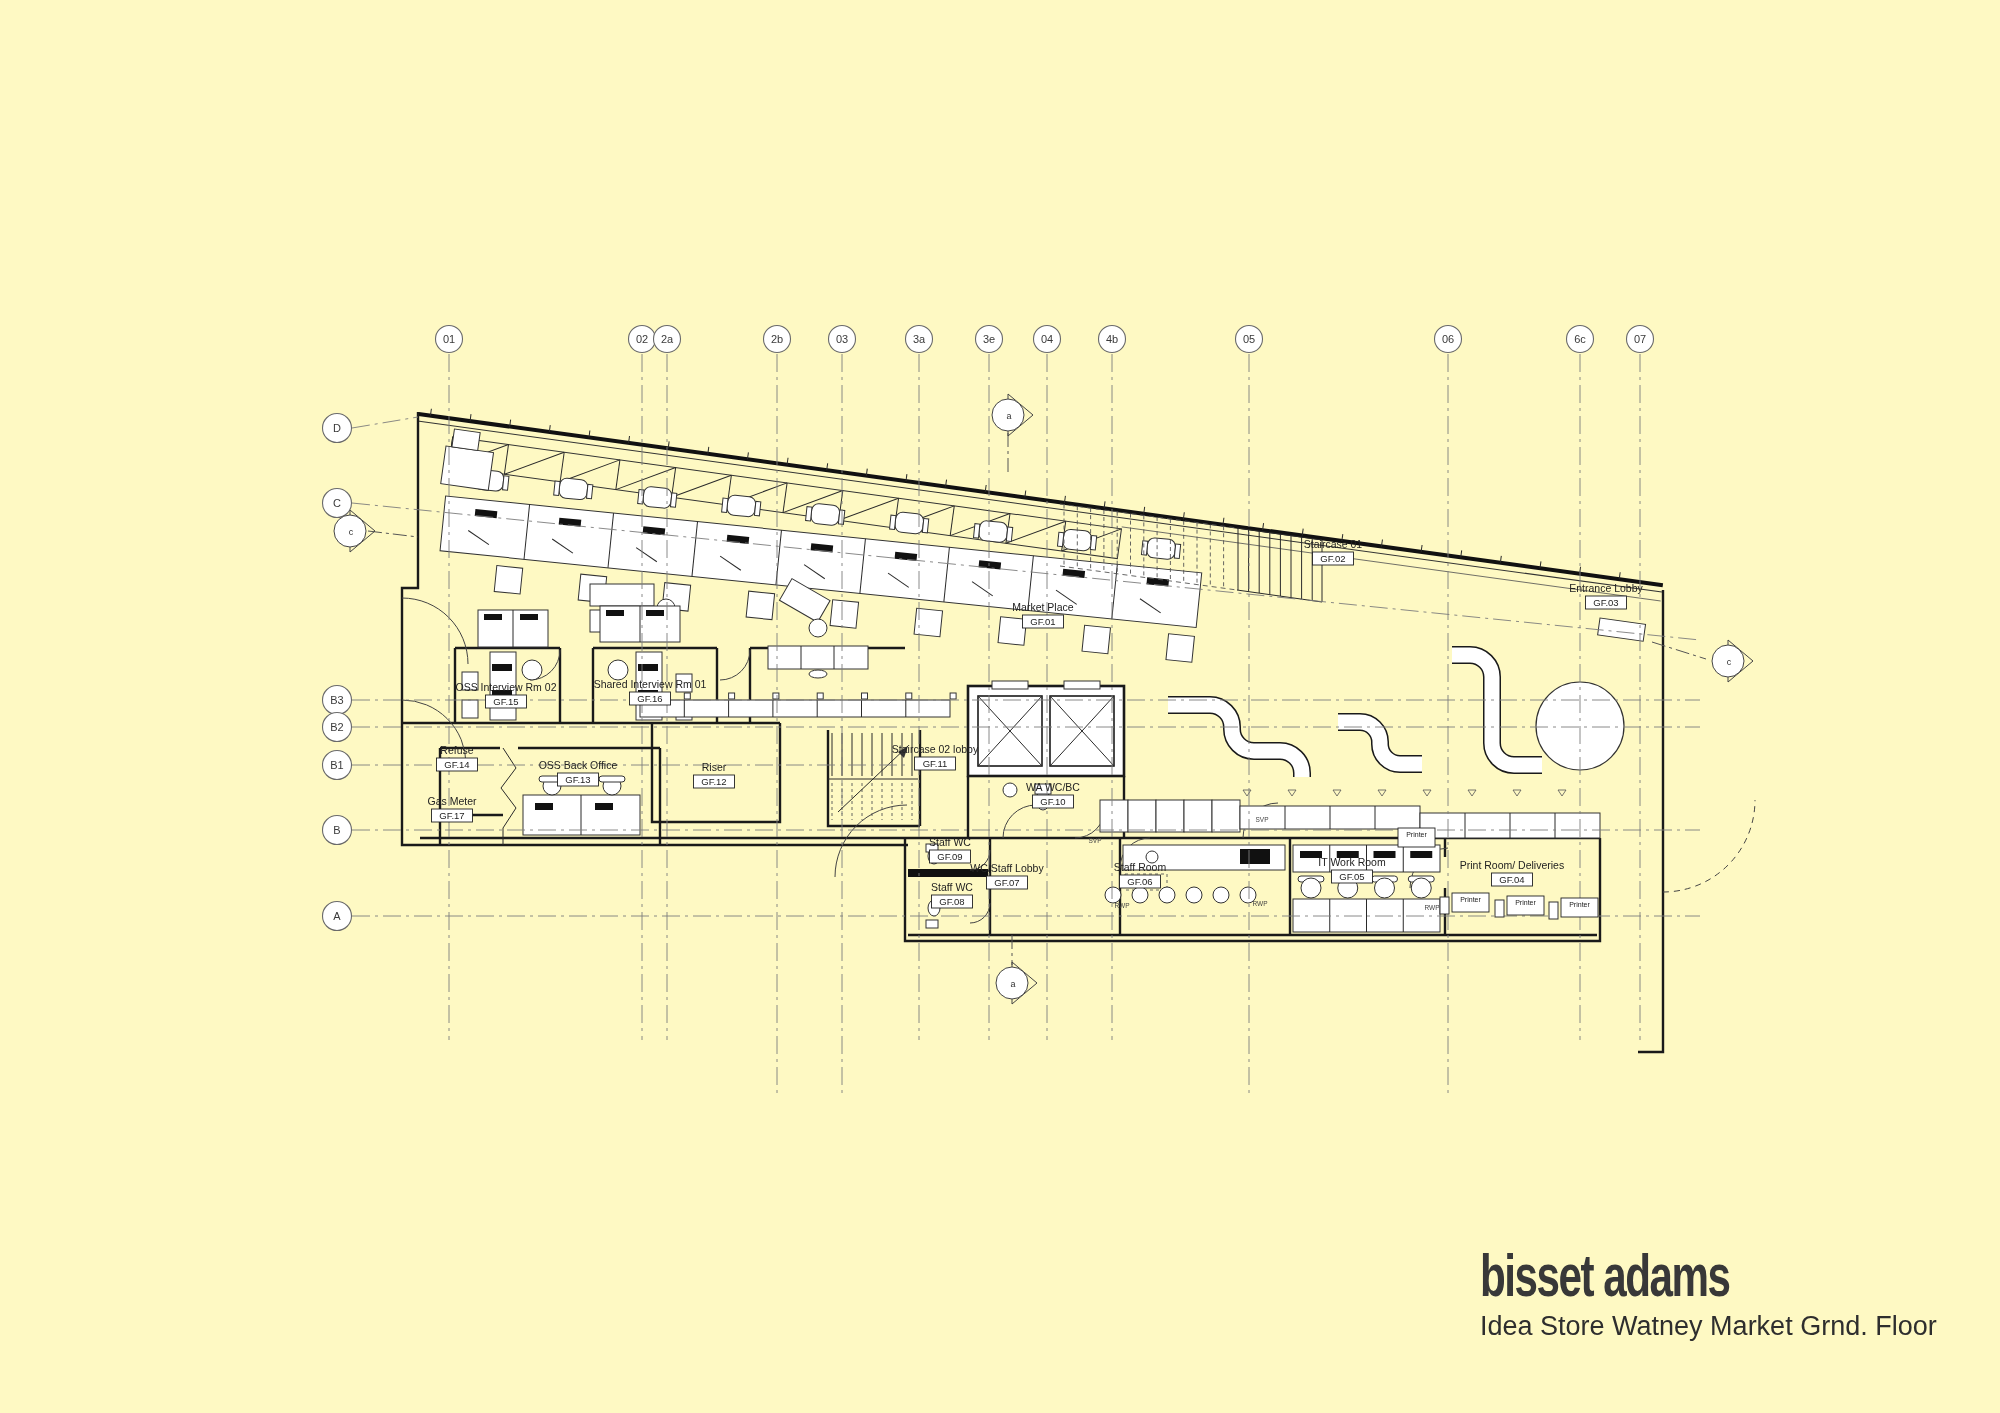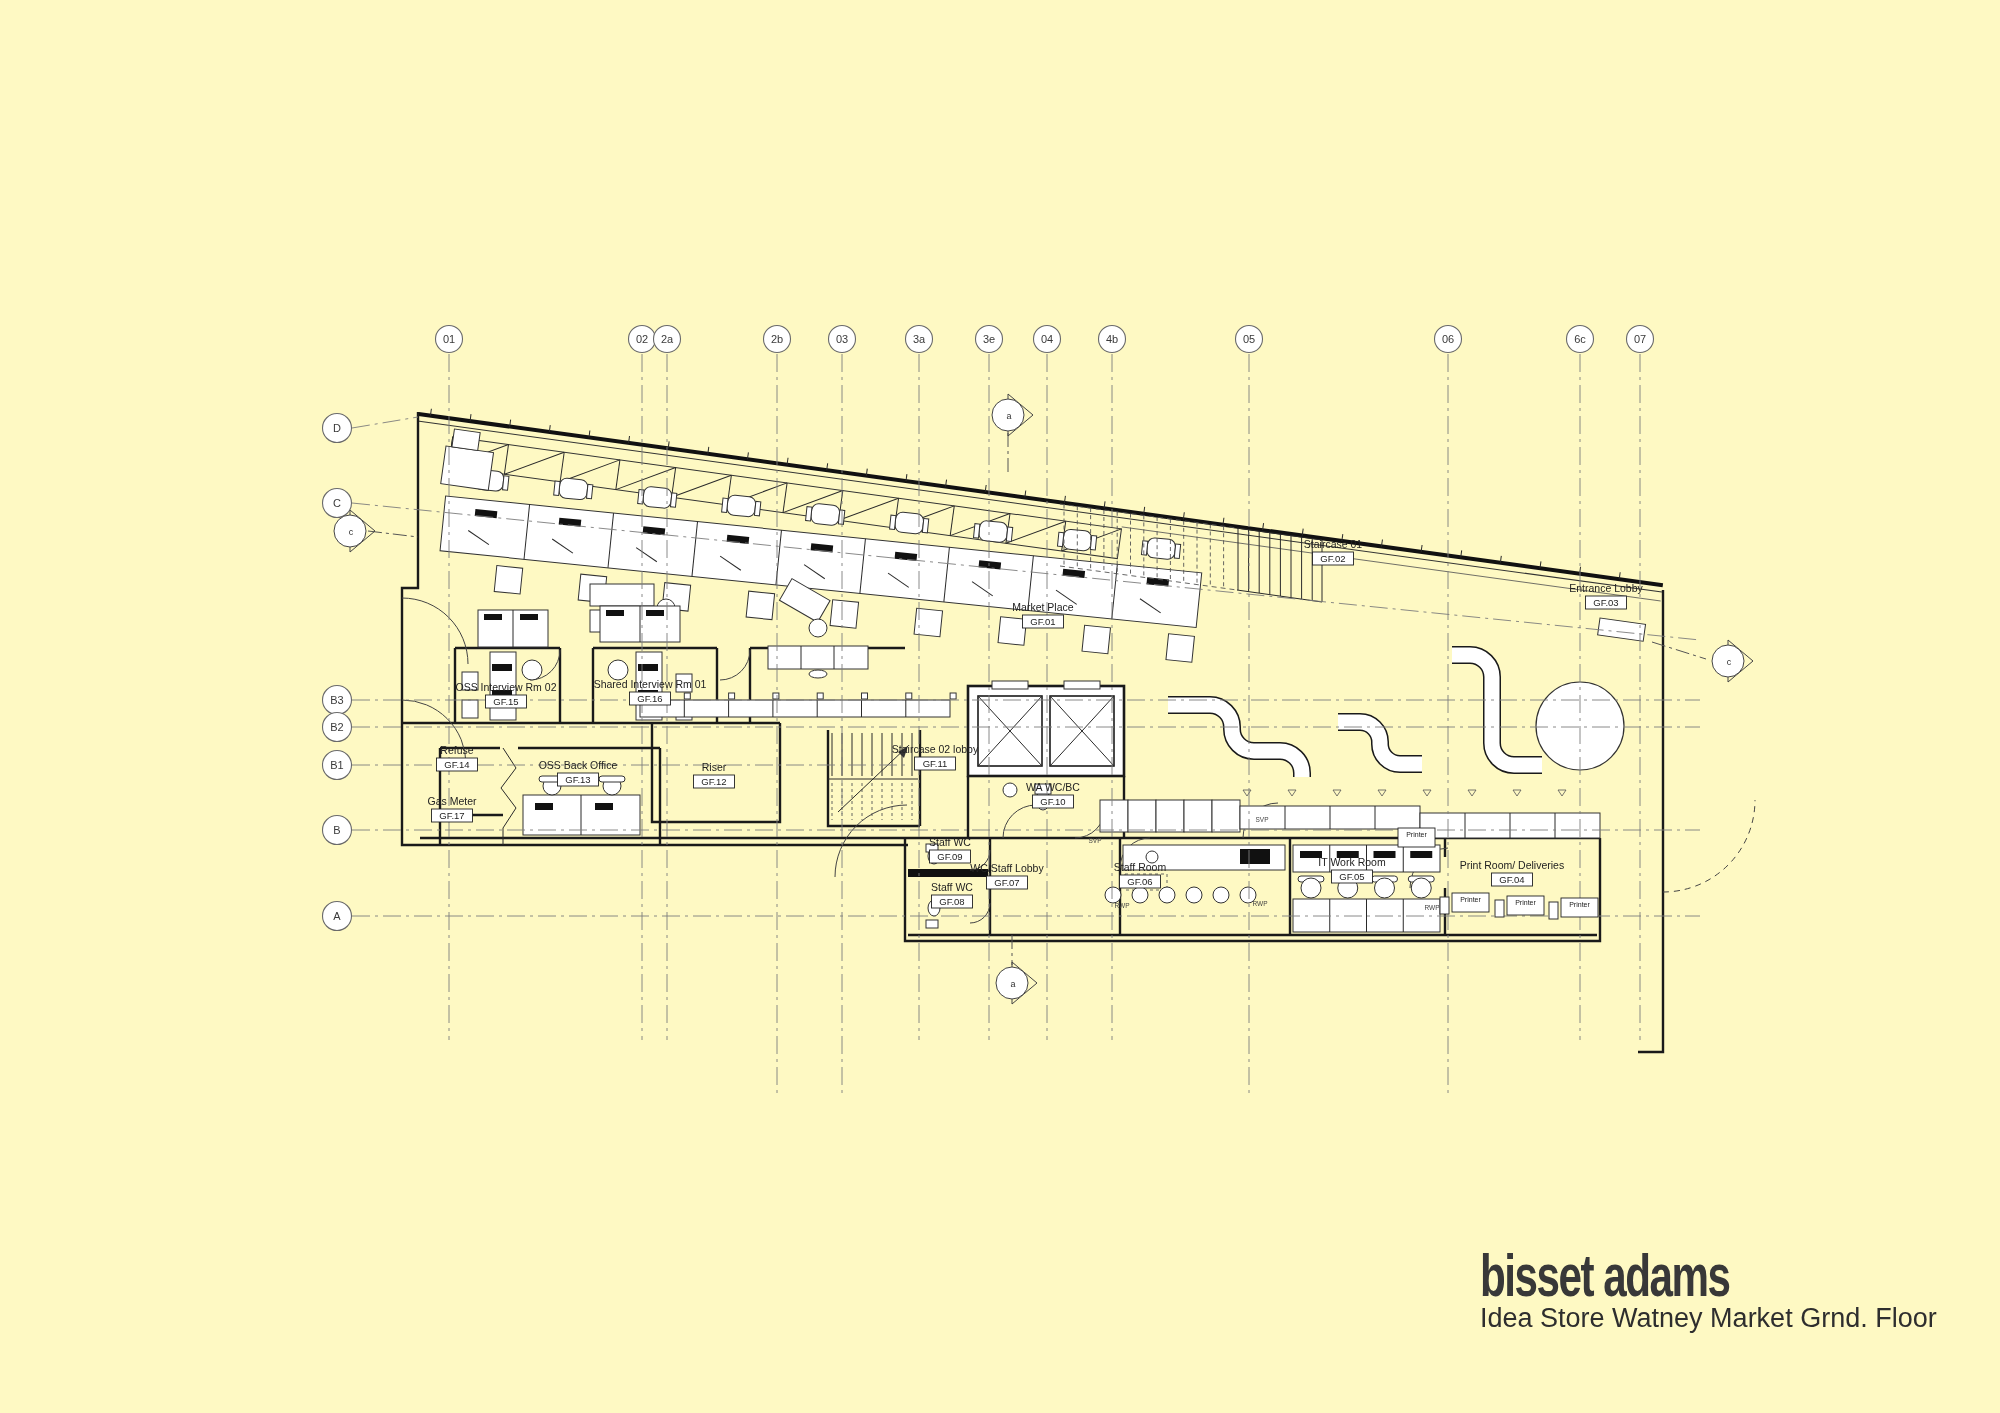--- a/index.html
+++ b/index.html
@@ -15,21 +15,21 @@
   .an{font:6.5px "Liberation Sans",sans-serif;fill:#444;text-anchor:middle;}
   .pt{font:7px "Liberation Sans",sans-serif;fill:#222;text-anchor:middle;}
   .mk{font:9px "Liberation Sans",sans-serif;fill:#333;text-anchor:middle;}
   .wall{stroke:#1a1a1a;fill:none;stroke-width:2.4;}
   .thin{stroke:#2a2a2a;fill:none;stroke-width:1;}
   .furn{stroke:#333;fill:#fff;stroke-width:1;}
   .soliddark{fill:#111;stroke:none;}
   .titleblock{position:absolute;left:1480px;top:1246px;color:#333;}
   .firm{font-size:57px;font-weight:700;letter-spacing:-2px;line-height:1;
         transform:scale(.74,1.05);transform-origin:left top;white-space:nowrap;color:#383838;}
-  .proj{font-size:27px;color:#2e2e2e;white-space:nowrap;}
+  .proj{font-size:27px;margin-top:8px;color:#2e2e2e;white-space:nowrap;}
 </style>
 </head>
 <body>
 
 <div id="page">
 <svg id="plansvg" width="2000" height="1413" viewBox="0 0 2000 1413">
 
   <g id="slope" transform="rotate(7.83 418 418)">
     <line x1="418" y1="414" x2="1674" y2="414" stroke="#111" stroke-width="4"></line>
     <line x1="418" y1="421" x2="1674" y2="421" stroke="#333" stroke-width="1"></line>

